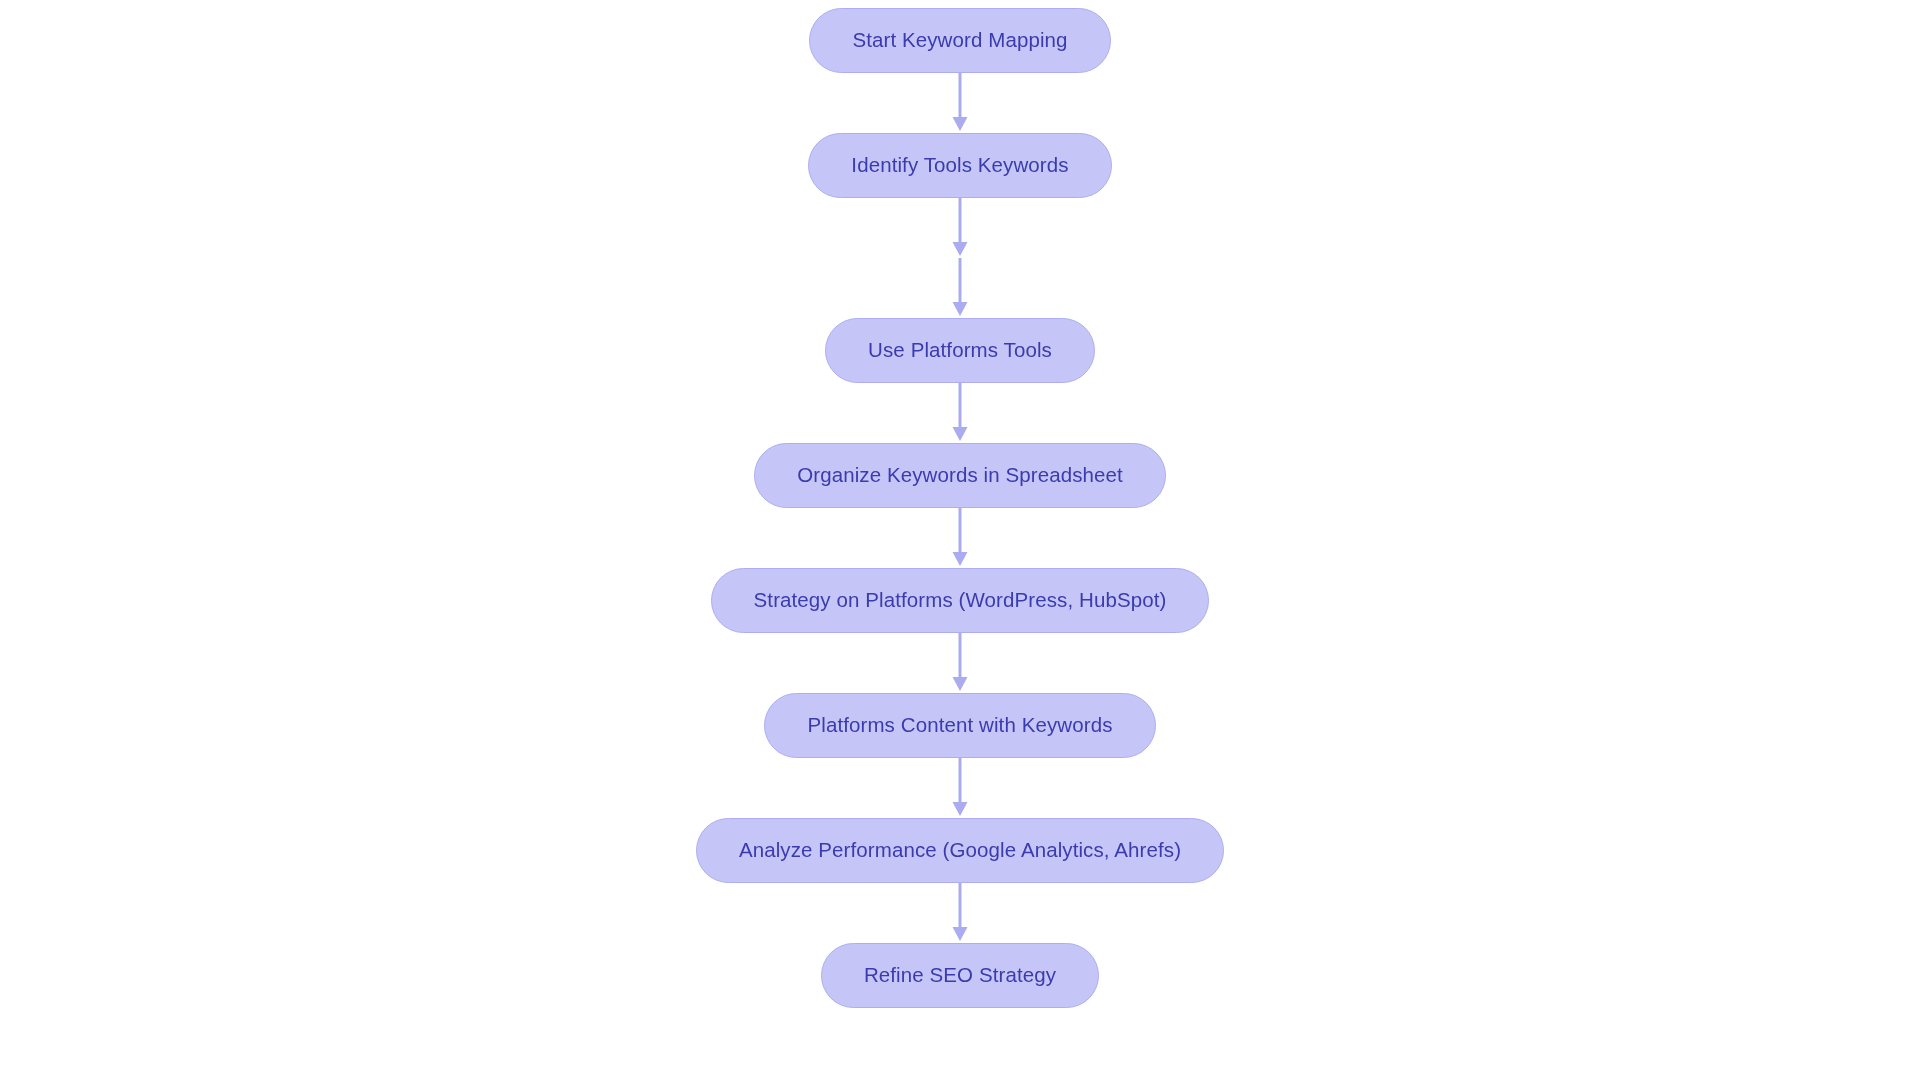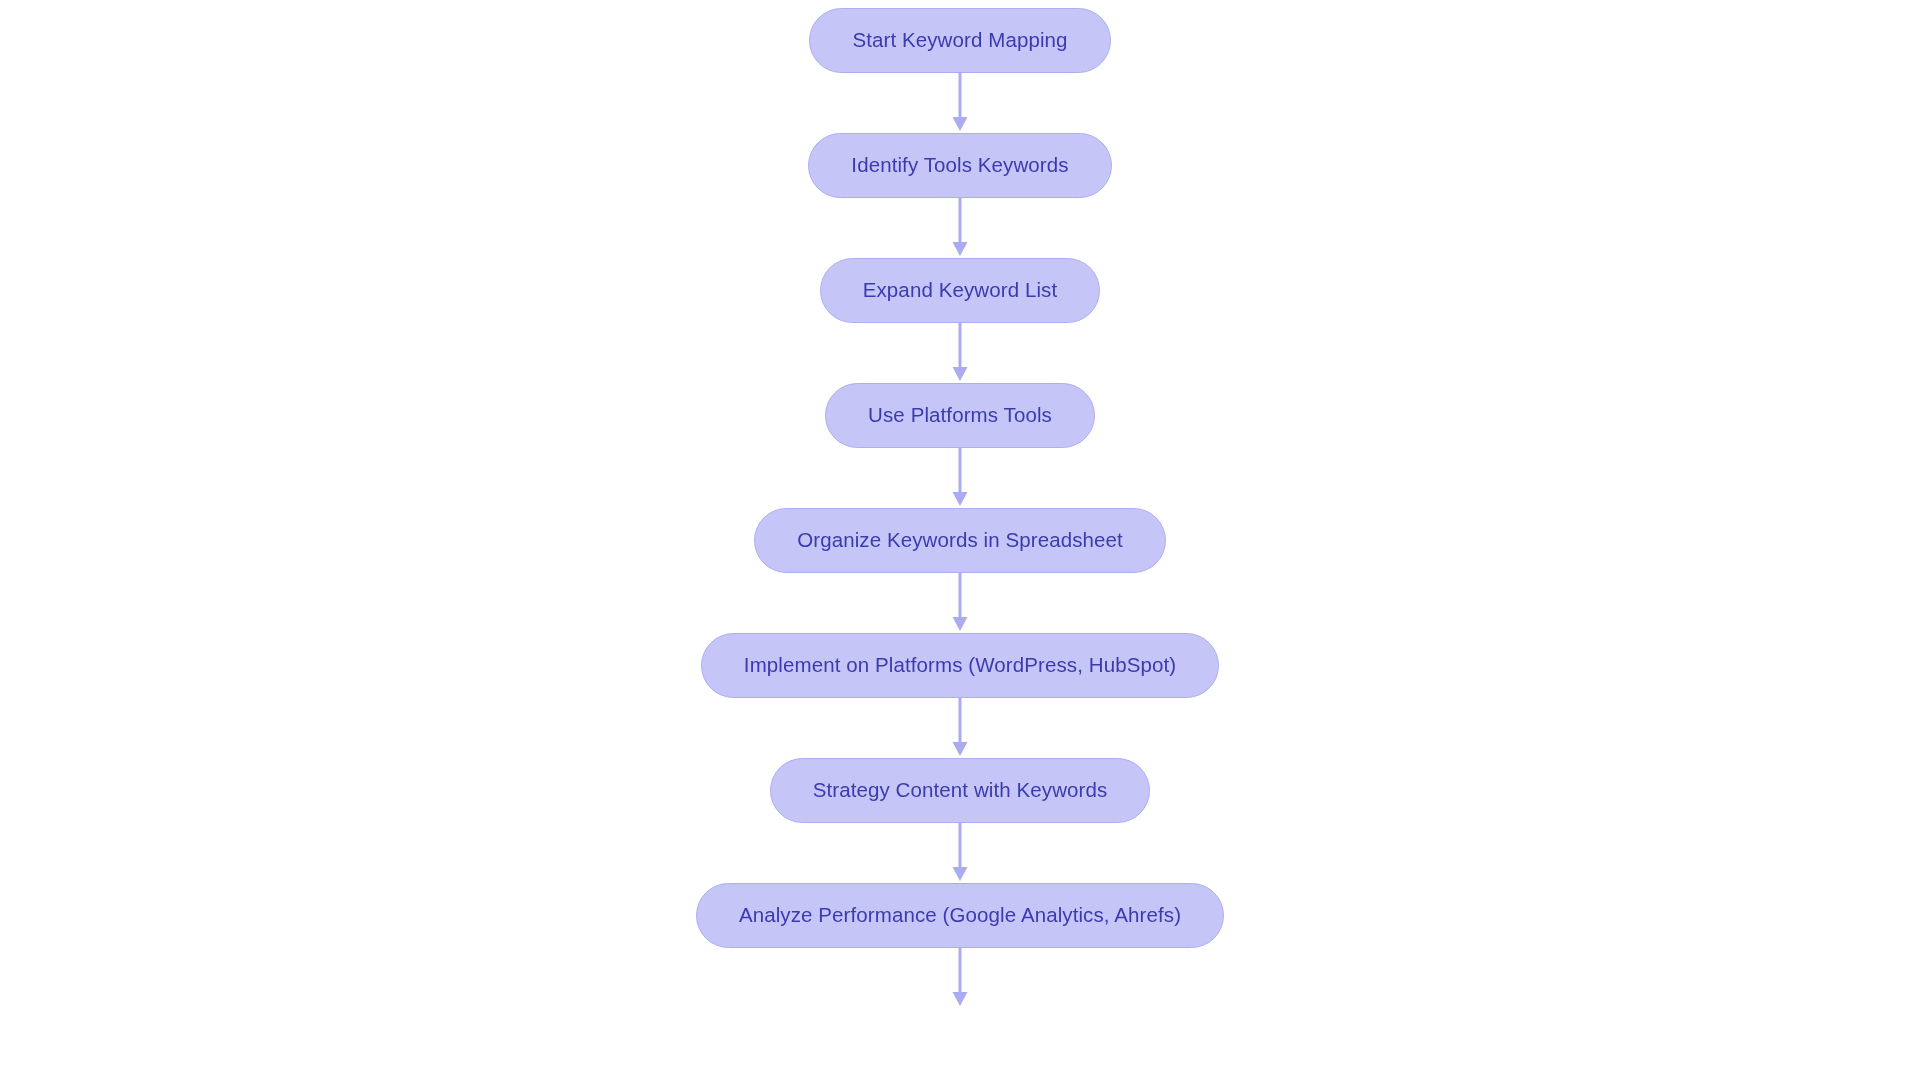--- a/index.html
+++ b/index.html
@@ -95,23 +95,20 @@
       <span class="node-label">Identify Tools Keywords</span>
     </div>
 
     <div class="connector">
       <svg viewBox="0 0 24 60" xmlns="http://www.w3.org/2000/svg" aria-hidden="true">
         <line x1="12" y1="0" x2="12" y2="45" stroke="#aaabf0" stroke-width="3"></line>
         <polygon points="4.5,44 19.5,44 12,58" fill="#aaabf0"></polygon>
       </svg>
     </div>
 
-    <div class="node">
-      <span class="node-label">Expand Keyword List</span>
-    </div>
 
     <div class="connector">
       <svg viewBox="0 0 24 60" xmlns="http://www.w3.org/2000/svg" aria-hidden="true">
         <line x1="12" y1="0" x2="12" y2="45" stroke="#aaabf0" stroke-width="3"></line>
         <polygon points="4.5,44 19.5,44 12,58" fill="#aaabf0"></polygon>
       </svg>
     </div>
 
     <div class="node">
       <span class="node-label">Use Platforms Tools</span>
@@ -129,47 +126,50 @@
     </div>
 
     <div class="connector">
       <svg viewBox="0 0 24 60" xmlns="http://www.w3.org/2000/svg" aria-hidden="true">
         <line x1="12" y1="0" x2="12" y2="45" stroke="#aaabf0" stroke-width="3"></line>
         <polygon points="4.5,44 19.5,44 12,58" fill="#aaabf0"></polygon>
       </svg>
     </div>
 
     <div class="node">
-      <span class="node-label">Implement on Platforms (WordPress, HubSpot)</span>
+      <span class="node-label">Strategy on Platforms (WordPress, HubSpot)</span>
     </div>
 
     <div class="connector">
       <svg viewBox="0 0 24 60" xmlns="http://www.w3.org/2000/svg" aria-hidden="true">
         <line x1="12" y1="0" x2="12" y2="45" stroke="#aaabf0" stroke-width="3"></line>
         <polygon points="4.5,44 19.5,44 12,58" fill="#aaabf0"></polygon>
       </svg>
     </div>
 
     <div class="node">
-      <span class="node-label">Strategy Content with Keywords</span>
+      <span class="node-label">Platforms Content with Keywords</span>
     </div>
 
     <div class="connector">
       <svg viewBox="0 0 24 60" xmlns="http://www.w3.org/2000/svg" aria-hidden="true">
         <line x1="12" y1="0" x2="12" y2="45" stroke="#aaabf0" stroke-width="3"></line>
         <polygon points="4.5,44 19.5,44 12,58" fill="#aaabf0"></polygon>
       </svg>
     </div>
 
     <div class="node">
       <span class="node-label">Analyze Performance (Google Analytics, Ahrefs)</span>
     </div>
 
     <div class="connector">
       <svg viewBox="0 0 24 60" xmlns="http://www.w3.org/2000/svg" aria-hidden="true">
         <line x1="12" y1="0" x2="12" y2="45" stroke="#aaabf0" stroke-width="3"></line>
         <polygon points="4.5,44 19.5,44 12,58" fill="#aaabf0"></polygon>
       </svg>
     </div>
 
+    <div class="node">
+      <span class="node-label">Refine SEO Strategy</span>
+    </div>
 
   </div>
 </div>
 
 </body></html>

